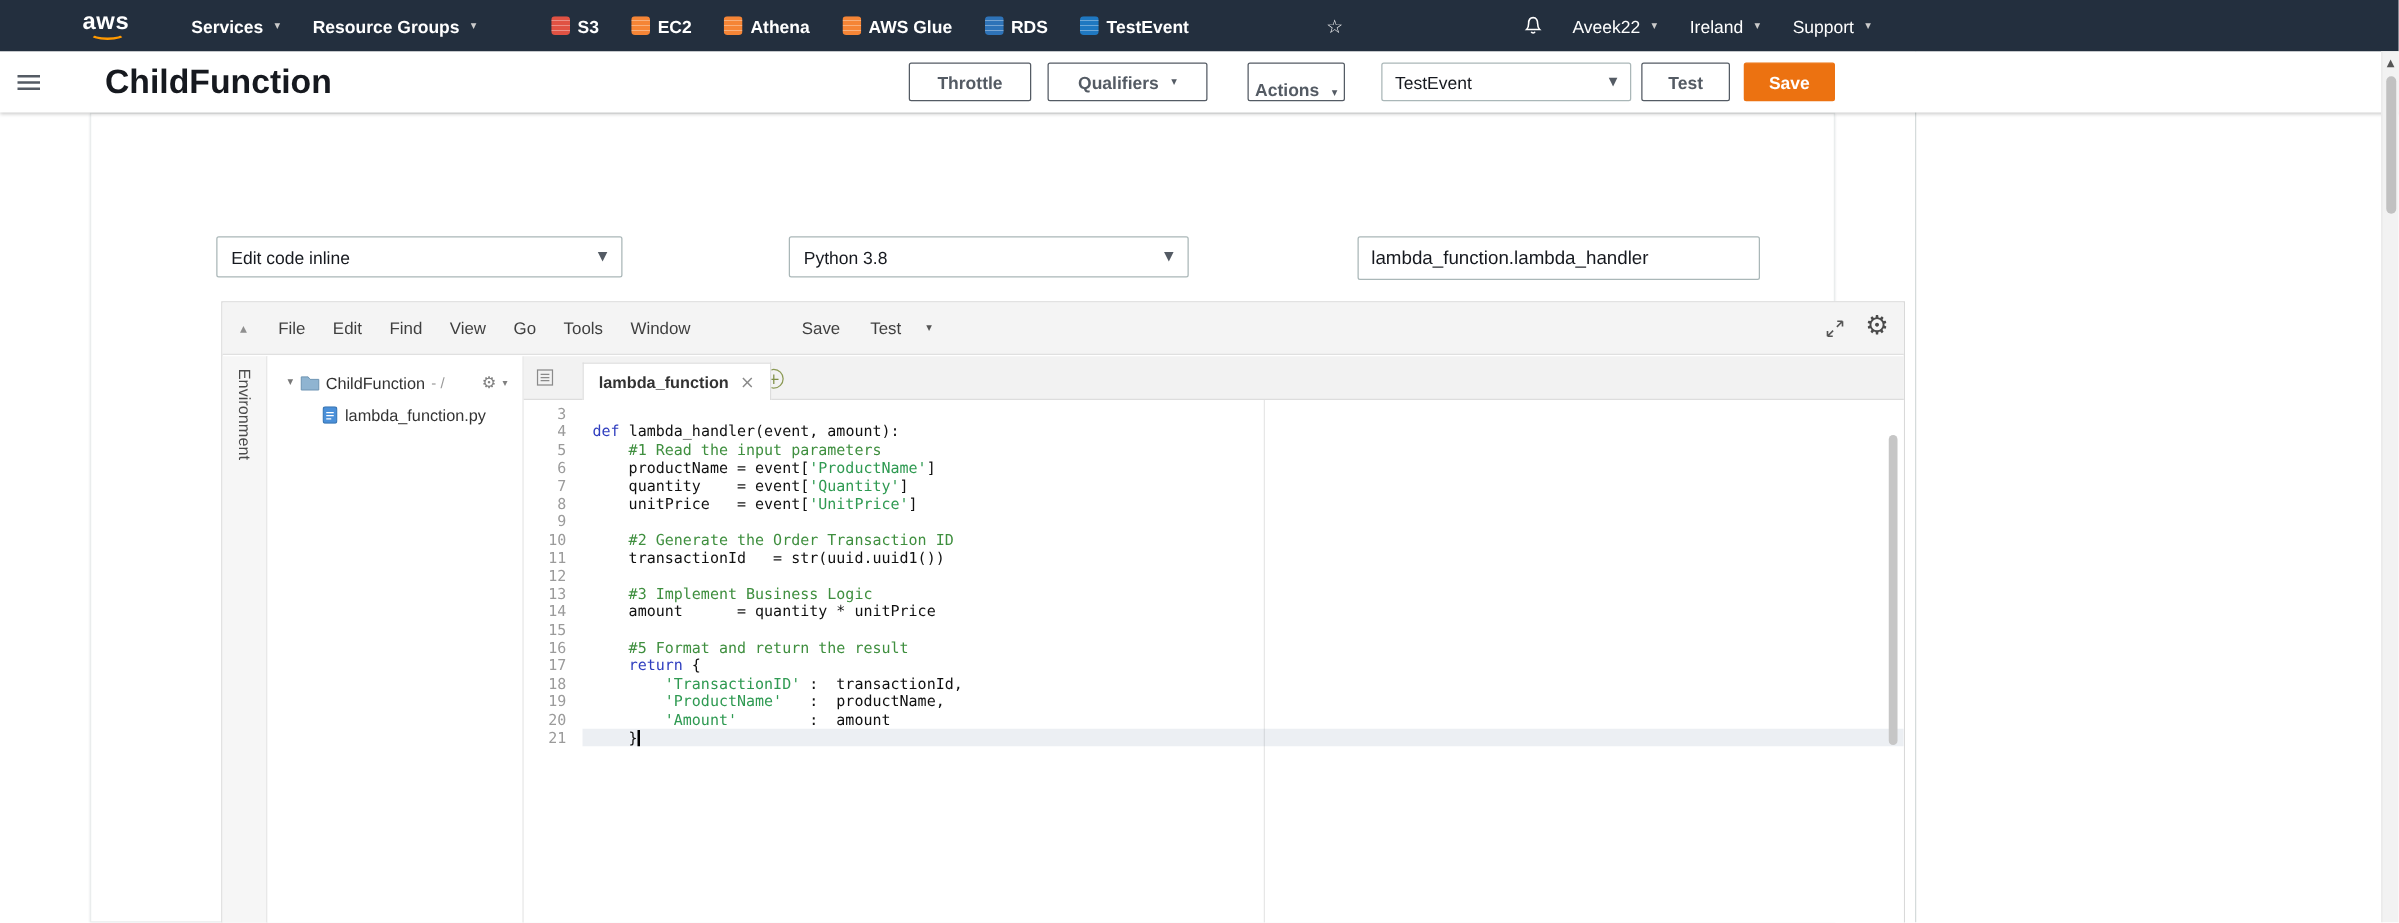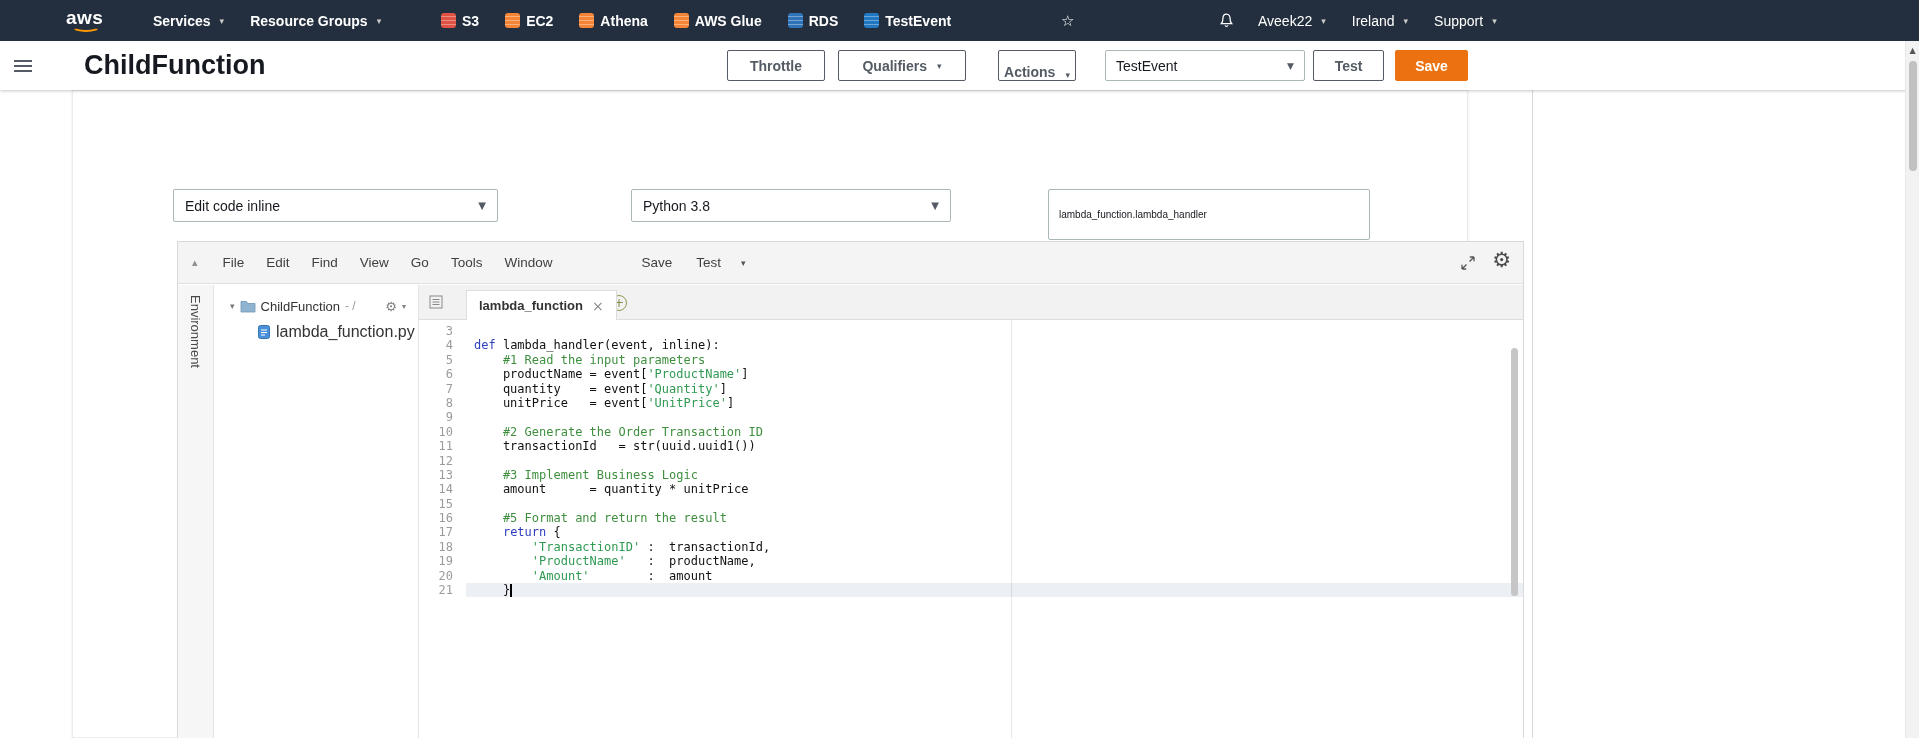--- a/index.html
+++ b/index.html
@@ -39,21 +39,21 @@
   
   .right-rail-divider { position:absolute; left:1532px; top:41px; width:1px; height:697px; background:#d5dbdb; }
   .info-icon { position:absolute; left:1539px; top:53px; width:18px; height:18px; border:2px solid #687078; border-radius:50%; color:#687078; font-size:11px; font-weight:700; font-family:"Liberation Serif",serif; display:flex; align-items:center; justify-content:center; cursor:pointer; }
 
   
   .card { position:absolute; left:72px; top:90px; width:1396px; height:648px; background:#fff; border:1px solid #eaeded; box-shadow:0 1px 2px rgba(0,30,60,.12); }
   .cfg-select { position:absolute; top:98px; height:33px; background:#fff; border:1px solid #aab7b8; border-radius:2px; display:flex; align-items:center; padding:0 11px; font-size:14px; color:#16191f; cursor:pointer; }
   .cfg-select .sel-caret { margin-left:auto; font-size:10px; }
   .cfg-code-entry { left:100px; width:325px; }
   .cfg-runtime { left:558px; width:320px;gap:14px; }
-  .cfg-handler { position:absolute; left:975px; top:98px; width:322px; height:51px; border:1px solid #aab7b8; border-radius:2px; padding:0 10px; font-size:10px; color:#16191f; font-family:"Liberation Sans",sans-serif; }
+  .cfg-handler { position:absolute; left:1013px; top:98px; width:322px; height:35px; border:1px solid #aab7b8; border-radius:2px; padding:0 10px; font-size:15px; color:#16191f; font-family:"Liberation Sans",sans-serif; }
 
   
   .editor { position:absolute; left:104px; top:150px; width:1347px; height:588px; border:1px solid #d9d9d9; background:#fff; }
   .menubar { position:relative; height:42px; background:#f4f4f4; border-bottom:1px solid #e0e0e0; display:flex; align-items:center; padding-left:12px; }
   .collapse-icon { font-family:"DejaVu Sans",sans-serif; font-size:11px; color:#8f8f8f; margin:0 14px 0 2px; cursor:pointer; }
   .menu-item { padding:0 11px; font-size:13.5px; color:#3f3f3f; height:42px; display:flex; align-items:center; cursor:pointer; }
   .toolbar { display:flex; align-items:center; margin-left:66px; }
   .toolbar .menu-item { padding:0 12px; }
   .toolbar-caret { font-family:"DejaVu Sans",sans-serif; font-size:9px; color:#555; padding:0 8px; cursor:pointer; }
   .expand-icon { position:absolute; right:47px; top:13px; cursor:pointer; }
@@ -63,21 +63,21 @@
   .env-rail { width:36px; background:#f6f6f6; border-right:1px solid #e3e3e3; display:flex; justify-content:center; cursor:pointer; }
   .env-label { writing-mode:vertical-rl; margin-top:10px; font-size:13px; color:#4a4a4a; }
   .tree { width:205px; border-right:1px solid #e3e3e3; padding-top:10px; background:#fff; }
   .tree-row1 { display:flex; align-items:center; padding-left:16px; gap:5px; height:22px; cursor:pointer; }
   .tree-caret { font-family:"DejaVu Sans",sans-serif; font-size:9px; color:#777; }
   .tree-name { font-size:13px; color:#333; }
   .tree-suffix { font-size:12px; color:#9a9a9a; }
   .tree-gear { margin-left:auto; margin-right:12px; color:#808080; font-size:13px; cursor:pointer; display:flex; align-items:center; gap:2px; }
   .tree-gear .chev { color:#808080; font-size:8px; }
   .tree-row2 { display:flex; align-items:center; padding-left:44px; gap:6px; height:22px; margin-top:4px; cursor:pointer; }
-  .tree-file { font-size:16px; color:#333; }
+  .tree-file { font-size:13px; color:#333; }
 
   .ed-main { flex:1; position:relative; }
   .tabbar { position:relative; height:35px; background:#f2f2f2; }
   .tabbar::after { content:""; position:absolute; left:0; right:0; bottom:0; height:1px; background:#ddd; }
   .doc-icon { position:absolute; left:10px; top:10px; cursor:pointer; }
   .tab { position:absolute; left:47px; top:5px; height:30px; background:#fff; border:1px solid #ddd; border-bottom:none; z-index:2; display:flex; align-items:center; gap:9px; padding:0 12px; cursor:pointer; }
   .tab-label { font-size:13px; font-weight:700; color:#333; }
   .tab-close { font-family:"DejaVu Sans",sans-serif; font-size:14px; color:#8a8a8a; cursor:pointer; line-height:1; }
   .tab-plus { position:absolute; left:192px; top:10px; width:16px; height:16px; border:1px solid #8c9a55; border-radius:50%; color:#7f8f46; font-size:12px; line-height:14px; text-align:center; cursor:pointer; }
 
@@ -286,21 +286,21 @@
               <div class="gutter-line">15</div>
               <div class="gutter-line">16</div>
               <div class="gutter-line">17</div>
               <div class="gutter-line">18</div>
               <div class="gutter-line">19</div>
               <div class="gutter-line">20</div>
               <div class="gutter-line">21</div>
             </div>
           <div class="code-lines" id="code-lines">
               <div class="code-line"></div>
-              <div class="code-line"><span class="tok-kw">def</span><span class="tok-pl"> lambda_handler(event, inline):</span></div>
+              <div class="code-line"><span class="tok-kw">def</span><span class="tok-pl"> lambda_handler(event, amount):</span></div>
               <div class="code-line"><span class="tok-cm">    #1 Read the input parameters</span></div>
               <div class="code-line"><span class="tok-pl">    productName = event[</span><span class="tok-st">'ProductName'</span><span class="tok-pl">]</span></div>
               <div class="code-line"><span class="tok-pl">    quantity    = event[</span><span class="tok-st">'Quantity'</span><span class="tok-pl">]</span></div>
               <div class="code-line"><span class="tok-pl">    unitPrice   = event[</span><span class="tok-st">'UnitPrice'</span><span class="tok-pl">]</span></div>
               <div class="code-line"></div>
               <div class="code-line"><span class="tok-cm">    #2 Generate the Order Transaction ID</span></div>
               <div class="code-line"><span class="tok-pl">    transactionId   = str(uuid.uuid1())</span></div>
               <div class="code-line"></div>
               <div class="code-line"><span class="tok-cm">    #3 Implement Business Logic</span></div>
               <div class="code-line"><span class="tok-pl">    amount      = quantity * unitPrice</span></div>

